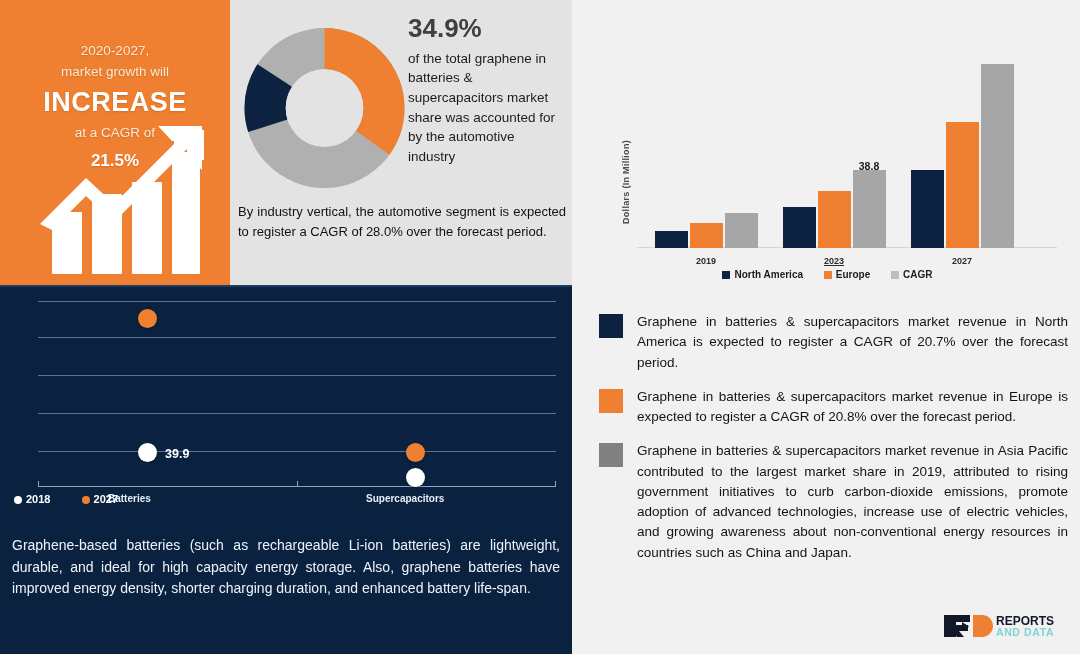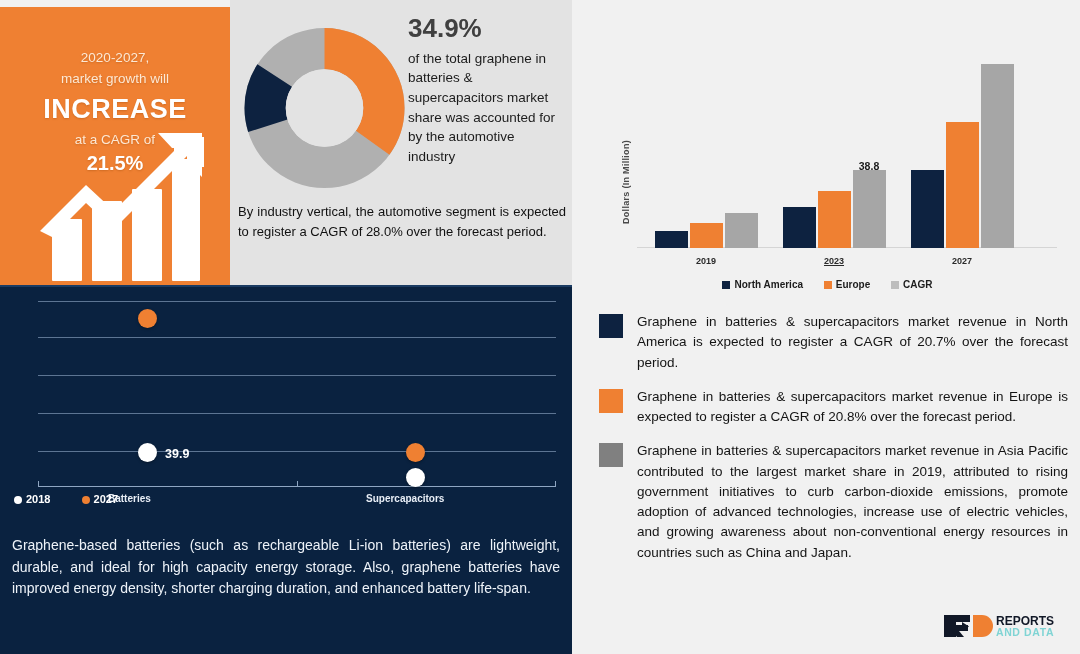--- a/index.html
+++ b/index.html
@@ -9,33 +9,33 @@
     background:#f2f2f2;
     overflow:hidden;
   }
   .page{position:relative;width:1080px;height:654px;overflow:hidden;background:#f1f1f1;}
 
   
   .left-col{position:absolute;left:0;top:0;width:572px;height:654px;}
 
   
   .cagr-panel{
-    position:absolute;left:0;top:7px;width:230px;height:285px;
+    position:absolute;left:0;top:0;width:230px;height:285px;
     background:#ef8032;overflow:hidden;padding-left:32px;
   }
   .cagr-text{
     position:absolute;left:0;top:42px;width:230px;
     text-align:center;color:#ffffff;line-height:1.32;
     text-shadow:0 1px 2px rgba(150,70,10,.35);
   }
   .cagr-l1{font-size:13.5px;color:#fde8d4;display:block;}
   .cagr-l2{font-size:13.5px;color:#fde8d4;display:block;margin-top:3px;}
   .cagr-big{font-size:27px;font-weight:bold;letter-spacing:.5px;display:block;margin-top:4px;color:#ffffff;}
   .cagr-l3{font-size:13.5px;color:#fde8d4;display:block;margin-top:4px;}
-  .cagr-pct{font-size:20px;font-weight:bold;display:block;margin-top:1px;color:#ffffff;}
+  .cagr-pct{font-size:17px;font-weight:bold;display:block;margin-top:8px;color:#ffffff;}
   .growth-art{position:absolute;left:34px;top:108px;width:172px;height:172px;}
 
   
   .donut-panel{
     position:absolute;left:230px;top:0;width:342px;height:285px;
     background:#e3e3e3;
   }
   .donut-wrap{position:absolute;left:12px;top:22px;width:165px;height:172px;}
   .donut-stat{
     position:absolute;left:178px;top:14px;width:152px;
@@ -89,21 +89,21 @@
   .bar{position:absolute;bottom:42px;}
   .bar.na{background:#0d2240;}
   .bar.eu{background:#ef8032;}
   .bar.ap{background:#a6a6a6;}
   .bar-value{position:absolute;font-size:10.5px;font-weight:bold;color:#1a1a1a;text-align:center;}
   .x-label{position:absolute;bottom:24px;font-size:9px;font-weight:bold;color:#2b2b2b;text-align:center;}
   .bar-legend{
     position:absolute;left:0;bottom:0;width:505px;text-align:center;
     font-size:10px;font-weight:bold;color:#1c1c1c;
   }
-  .bar-legend .lgi{display:inline-block;margin:0 9px;}
+  .bar-legend .lgi{display:inline-block;margin:10px 9px;}
   .sq{display:inline-block;width:8px;height:8px;margin-right:4px;vertical-align:middle;}
   .sq.na{background:#0d2240;}
   .sq.eu{background:#ef8032;}
   .sq.ap{background:#bdbdbd;}
 
   .bullets{position:absolute;left:0;top:312px;width:505px;}
   .bullet{position:relative;margin-bottom:14px;min-height:40px;}
   .bullet .chip{position:absolute;left:24px;top:2px;width:24px;height:24px;}
   .chip.navy{background:#0d2240;}
   .chip.orange{background:#ef8032;}

